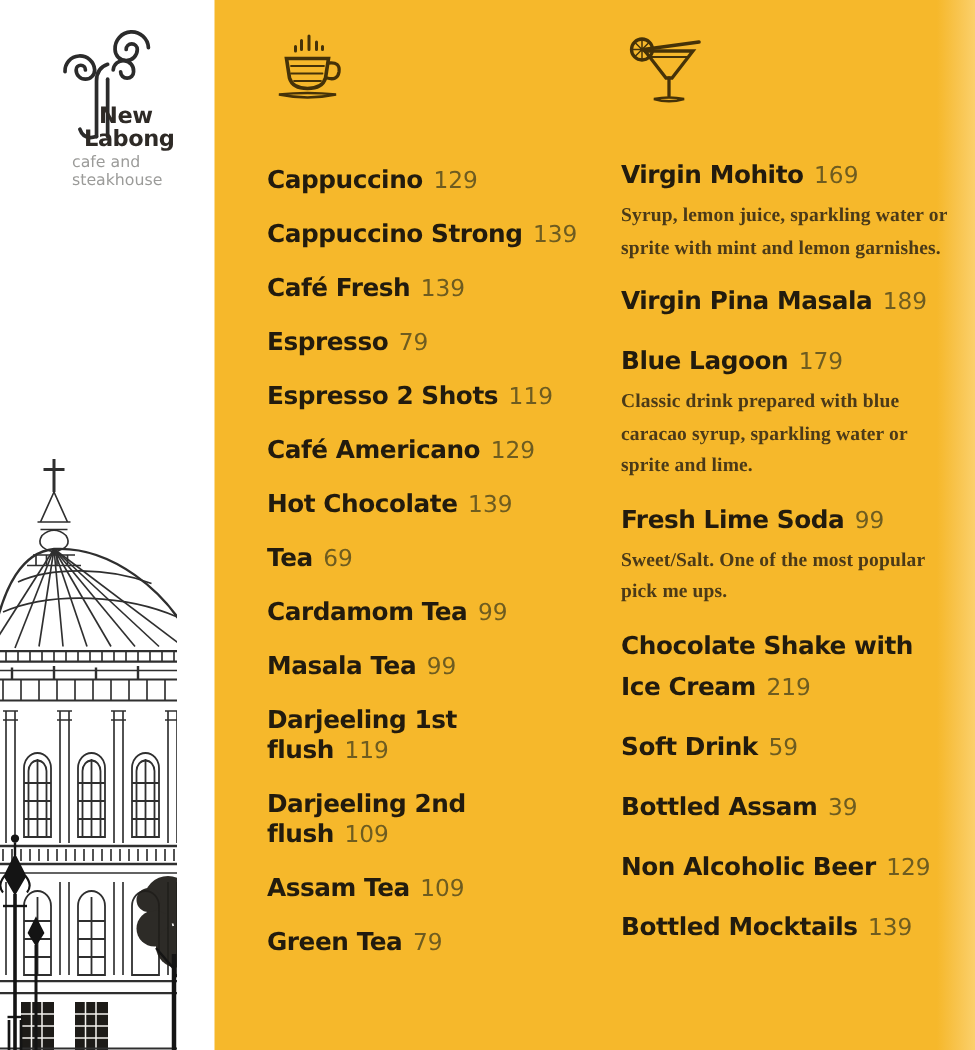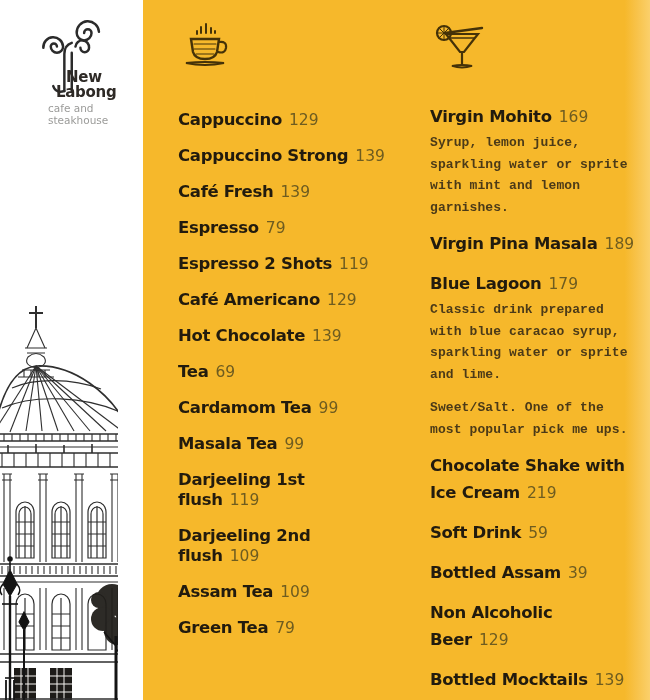--- a/index.html
+++ b/index.html
@@ -12,35 +12,35 @@
   .brand-swirl{display:block;margin-left:6px;}
   .brand-text{margin-top:-26px;margin-left:38px;line-height:1;}
   .brand-name1,.brand-name2{font-weight:700;font-size:15px;color:#2e2a26;letter-spacing:-0.3px;line-height:15px;}
   .brand-name2{margin-left:-10px;}
   .brand-tag{font-size:10.5px;color:#9b9b99;line-height:11.5px;margin-left:-18px;margin-top:3px;}
   .building{position:absolute;left:0;bottom:0;}
 
   
   .menu-panel{position:absolute;left:143px;top:0;width:507px;height:700px;
     background:linear-gradient(90deg,#F6B82B 0%,#F6B82B 95%,#F8C34B 97.5%,#FBD06B 100%);
-    box-sizing:border-box;padding:20px 14px 0 35px;display:flex;gap:40px;}
+    box-sizing:border-box;padding:20px 14px 0 35px;display:flex;gap:24px;}
   .col{box-sizing:border-box;}
   .col-hot{width:212px;flex:none;}
   .col-cold{flex:1;min-width:0;}
   .col-icon{display:block;margin:2px 0 0 2px;}
   .col-hot .col-icon{margin-bottom:40px;}
   .col-cold .col-icon{margin-bottom:33px;}
 
   .menu-item{color:#221B0E;}
   .item-line{margin:0;}
   .item-name{font-weight:700;font-size:16.5px;letter-spacing:-0.3px;color:#221B0E;margin-right:7px;}
   .item-price{font-weight:500;font-size:15.5px;color:#6E5C20;letter-spacing:0;}
   .col-hot .menu-item{line-height:20px;margin-bottom:16px;}
   .col-cold .menu-item{line-height:27px;margin-bottom:12px;}
-  .item-desc{font-family:Liberation Mono, monospace;font-weight:700;
+  .item-desc{font-family:Liberation Serif, serif;font-weight:700;
     font-size:13px;line-height:21.5px;color:#4B3A18;margin:1px 0 10px 0;letter-spacing:0.1px;}
 </style>
 </head>
 <body>
 
 <div id="page">
 
   <div class="left-panel">
 
     <div class="brand">
@@ -274,20 +274,21 @@
   <div class="menu-item">
     <p class="item-line"><span class="item-name">Virgin Pina Masala</span><span class="item-price">189</span></p>
   </div>
 
   <div class="menu-item">
     <p class="item-line"><span class="item-name">Blue Lagoon</span><span class="item-price">179</span></p>
     <p class="item-desc">Classic drink prepared with blue caracao syrup, sparkling water or sprite and lime.</p>
   </div>
 
   <div class="menu-item">
+    <p class="item-line"><span class="item-name">Fresh Lime Soda</span><span class="item-price">99</span></p>
     <p class="item-desc">Sweet/Salt. One of the most popular pick me ups.</p>
   </div>
 
   <div class="menu-item">
     <p class="item-line"><span class="item-name">Chocolate Shake with Ice Cream</span><span class="item-price">219</span></p>
 
   </div>
 
   <div class="menu-item">
     <p class="item-line"><span class="item-name">Soft Drink</span><span class="item-price">59</span></p>

